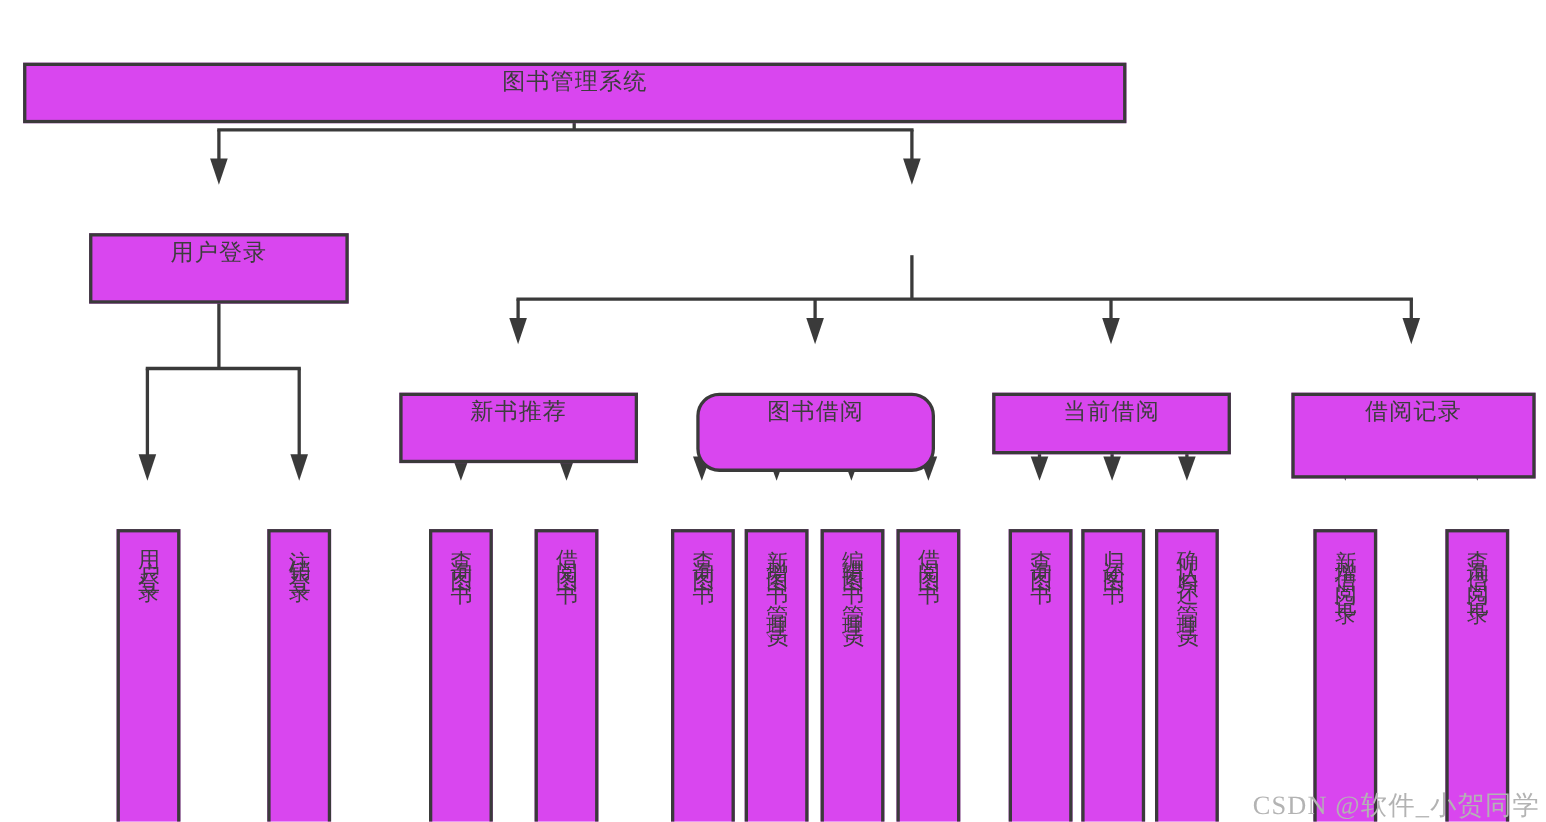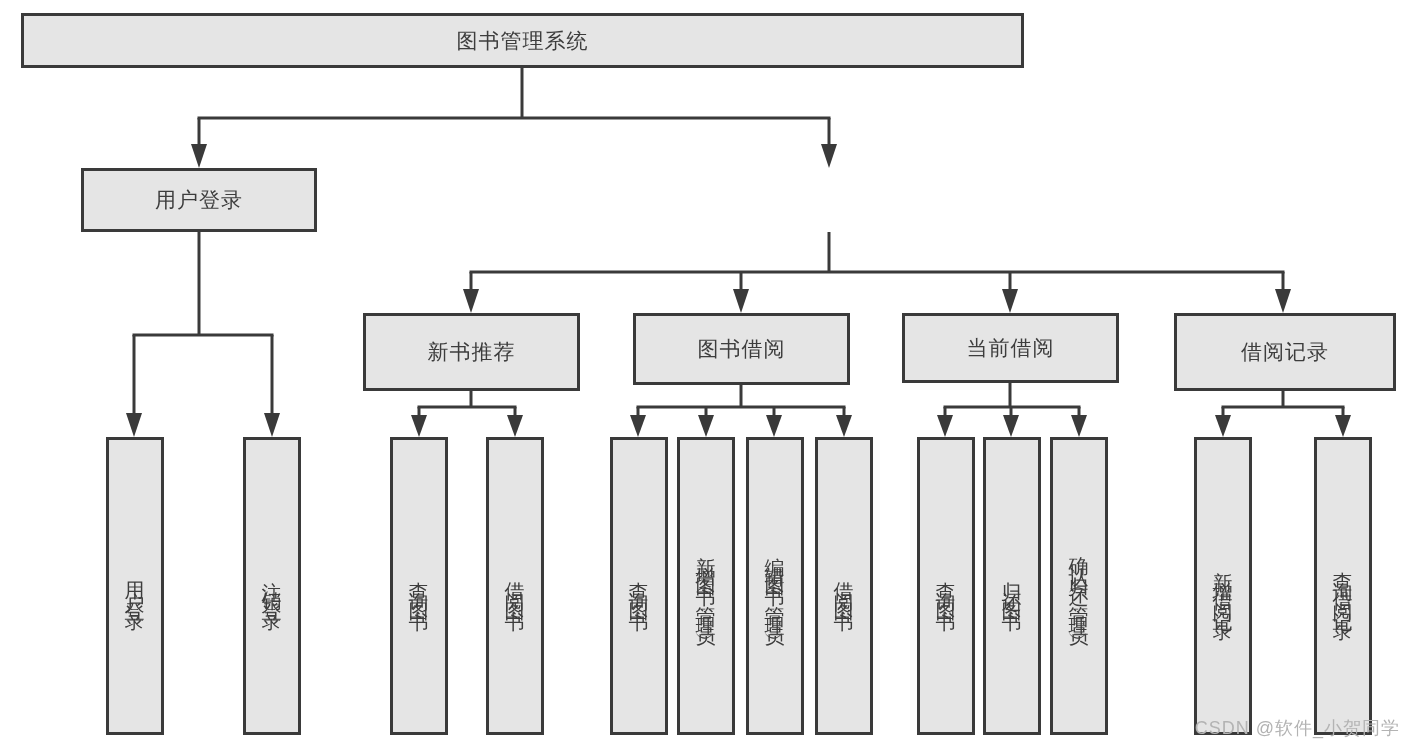--- a/index.html
+++ b/index.html
@@ -29,47 +29,48 @@
     fill: none;
   }
   .connectors polygon {
     fill: #3a3a3a;
     stroke: none;
   }
   .node {
     position: absolute;
     box-sizing: border-box;
     border: 3px solid #3a3a3a;
-    background: #e5e5e5;
+    background: #d946ef;
     display: flex;
-    align-items: center;
     justify-content: center;
     color: #3d3d3d;
+    margin-top: 44px;
   }
   .h-node span {
     font-size: 21px;
     letter-spacing: 1px;
     white-space: nowrap;
   }
   .v-node span {
     writing-mode: vertical-lr;
     text-orientation: mixed;
     font-size: 20px;
     letter-spacing: 10px;
     line-height: 1.2;
   }
   .watermark {
     position: absolute;
     right: 5px;
     top: 716px;
-    font-size: 18px;
+    font-size: 24px;
     letter-spacing: 1px;
     color: #b3b3b3;
     z-index: 5;
     white-space: nowrap;
+    font-family: Liberation Serif, serif;
   }
 </style>
 </head>
 <body>
 
 <div class="canvas">
 
   <svg class="connectors" viewBox="0 0 1405 747" xmlns="http://www.w3.org/2000/svg">
 
     <g>
@@ -147,27 +148,27 @@
   </svg>
 
   <div class="node h-node" style="left:21px; top:13px; width:1003px; height:55px;">
     <span>图书管理系统</span>
   </div>
 
   <div class="node h-node" style="left:81px; top:168px; width:236px; height:64px;">
     <span>用户登录</span>
   </div>
 
-  <div class="node h-node" style="left:363px; top:313px; width:217px; height:78px;">
+  <div class="node h-node" style="left:363px; top:313px; width:217px; height:64px;">
     <span>新书推荐</span>
   </div>
-  <div class="node h-node" style="left:633px; top:313px; width:217px; height:72px;">
+  <div class="node h-node" style="left:633px; top:313px; width:217px; height:72px;border-radius:21px;">
     <span>图书借阅</span>
   </div>
-  <div class="node h-node" style="left:902px; top:313px; width:217px; height:70px;">
+  <div class="node h-node" style="left:902px; top:313px; width:217px; height:56px;">
     <span>当前借阅</span>
   </div>
   <div class="node h-node" style="left:1174px; top:313px; width:222px; height:78px;">
     <span>借阅记录</span>
   </div>
 
   <div class="node v-node" style="left:106px; top:437px; width:58px; height:298px;">
     <span>用户登录</span>
   </div>
   <div class="node v-node" style="left:243px; top:437px; width:58px; height:298px;">

